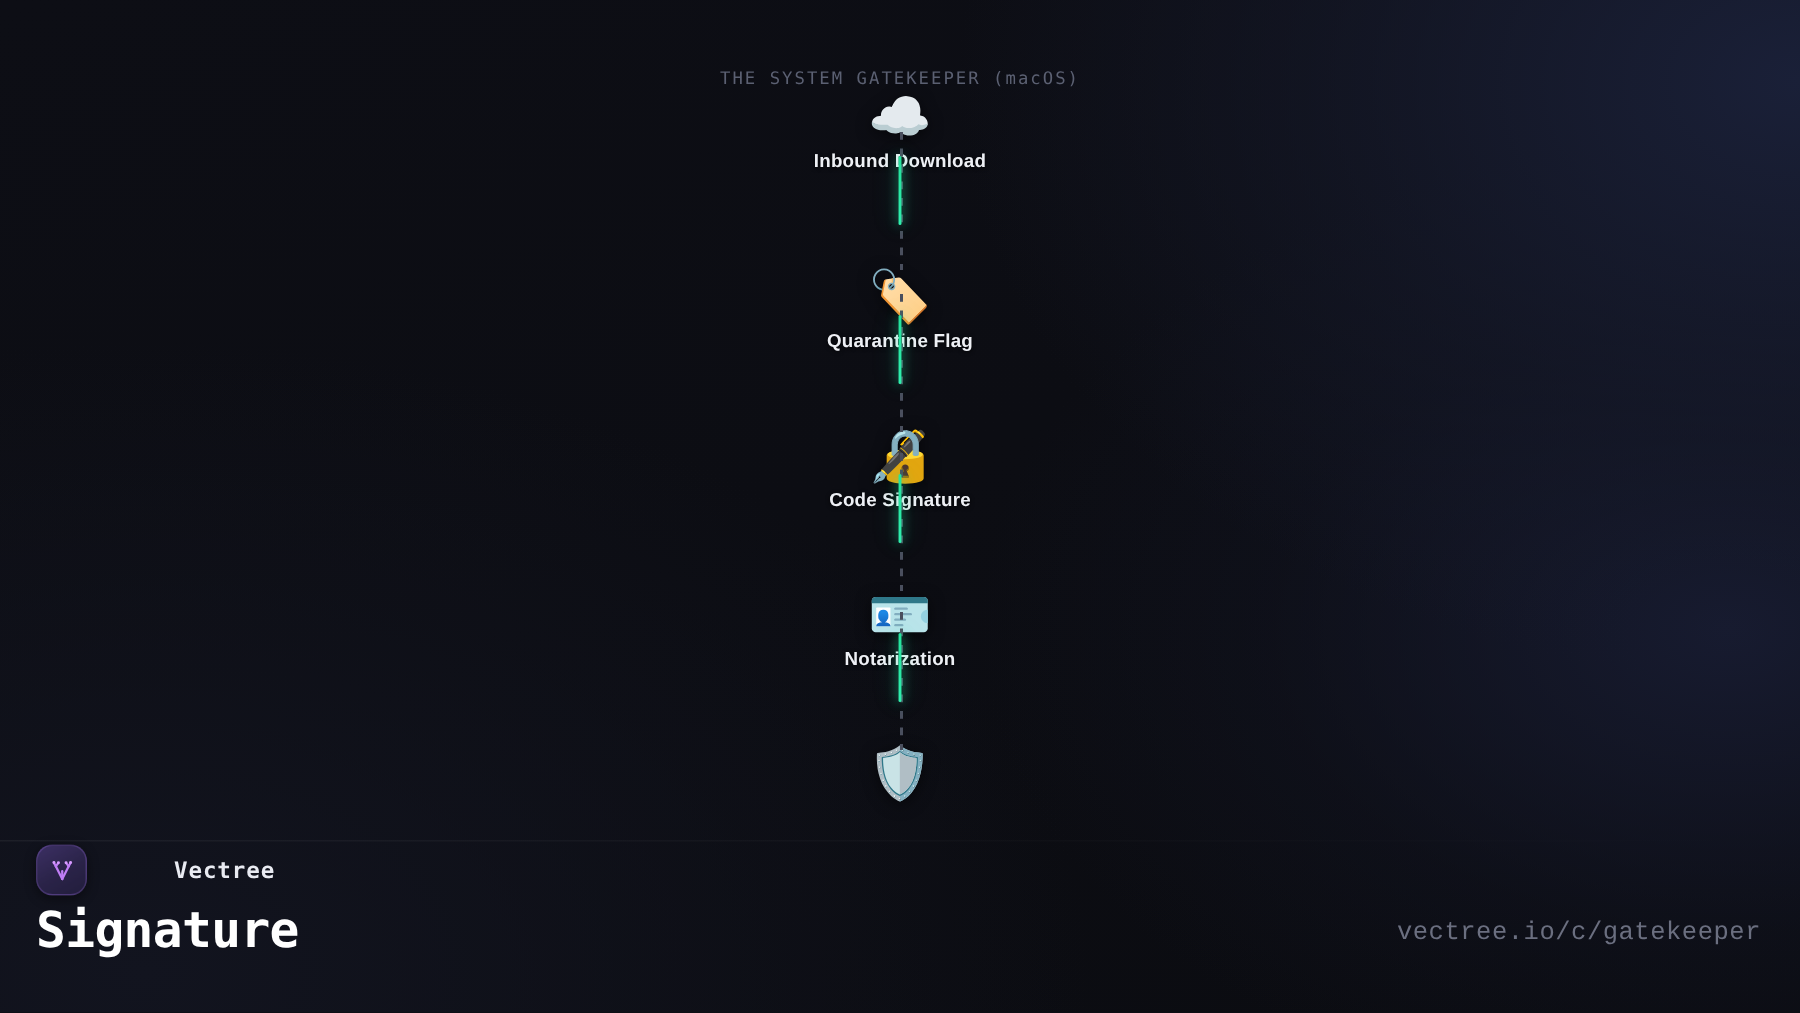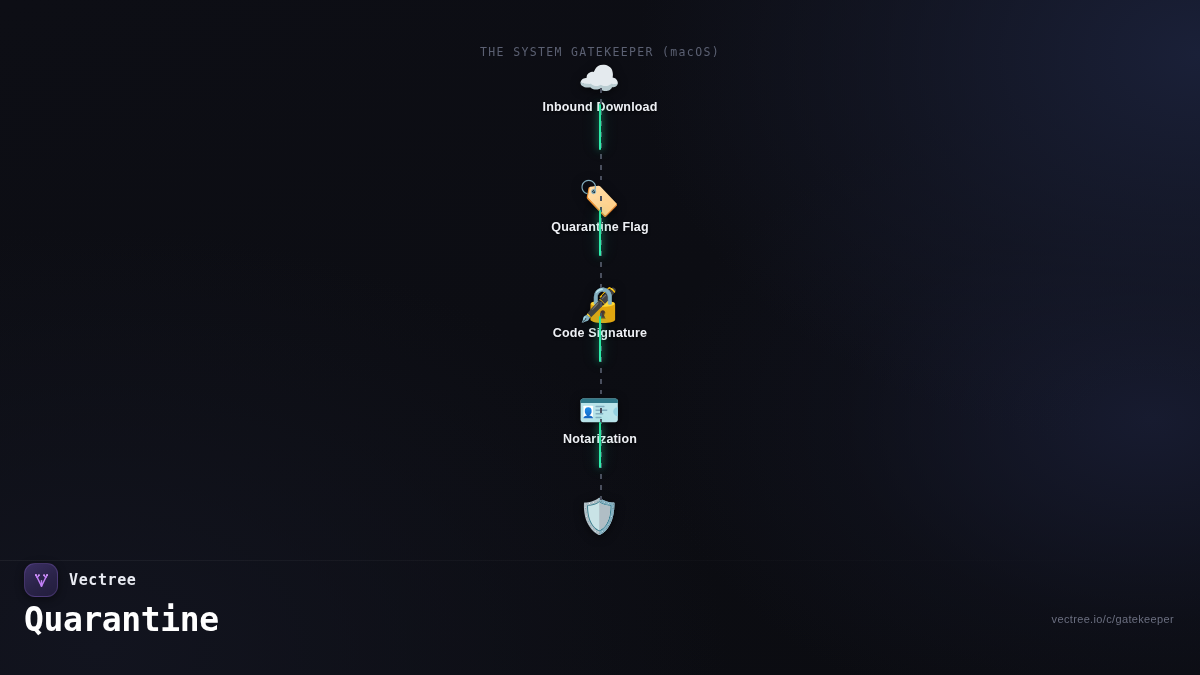--- a/index.html
+++ b/index.html
@@ -142,39 +142,40 @@
     justify-content: center;
     box-shadow: 0 2px 8px rgba(0,0,0,0.45);
   }
 
   #brand-name {
     font-family: "DejaVu Sans Mono", monospace;
     font-size: 15px;
     font-weight: bold;
     color: #e9ebf2;
     letter-spacing: 0.6px;
+    margin-left: 47px;
   }
 
   #page-title {
     position: absolute;
     left: 24px;
     top: 40px;
     font-family: "DejaVu Sans Mono", monospace;
     font-size: 33px;
     font-weight: bold;
     color: #ffffff;
     letter-spacing: -0.4px;
   }
 
   #footer-url {
     position: absolute;
     right: 26px;
     top: 53px;
-    font-family: Liberation Sans, sans-serif;
-    font-size: 11px;
+    font-family: Liberation Mono, monospace;
+    font-size: 17px;
     color: #6b6f80;
     letter-spacing: 0.35px;
   }
 </style>
 </head>
 <body>
 
 <div id="stage">
 
   <div id="eyebrow">THE SYSTEM GATEKEEPER (macOS)</div>
@@ -228,18 +229,18 @@
             <circle cx="5.0" cy="5.0" r="1.25"></circle>
             <circle cx="8.8" cy="5.2" r="1.25"></circle>
             <circle cx="19.0" cy="5.0" r="1.25"></circle>
             <circle cx="15.2" cy="5.2" r="1.25"></circle>
           </g>
         </svg>
       </div>
       <div id="brand-name">Vectree</div>
     </div>
 
-    <div id="page-title">Quarantine</div>
+    <div id="page-title">Signature</div>
 
     <div id="footer-url">vectree.io/c/gatekeeper</div>
   </div>
 
 </div>
 
 </body></html>

